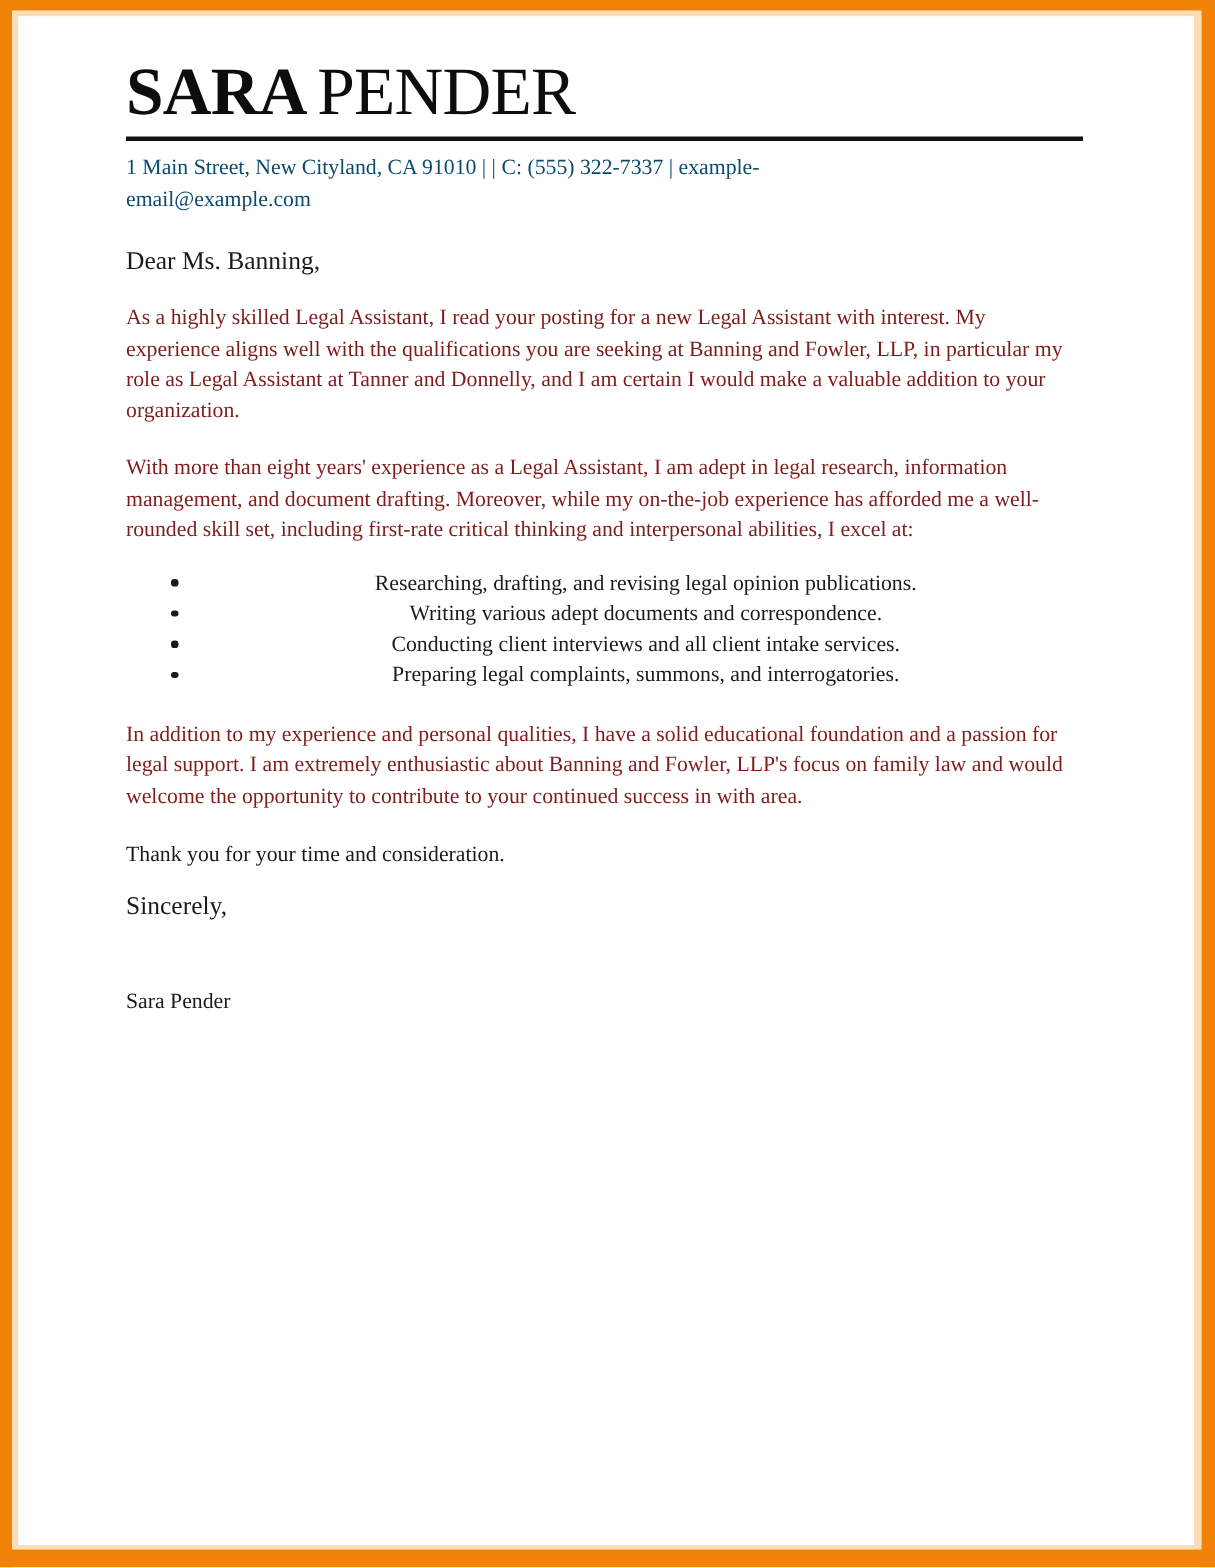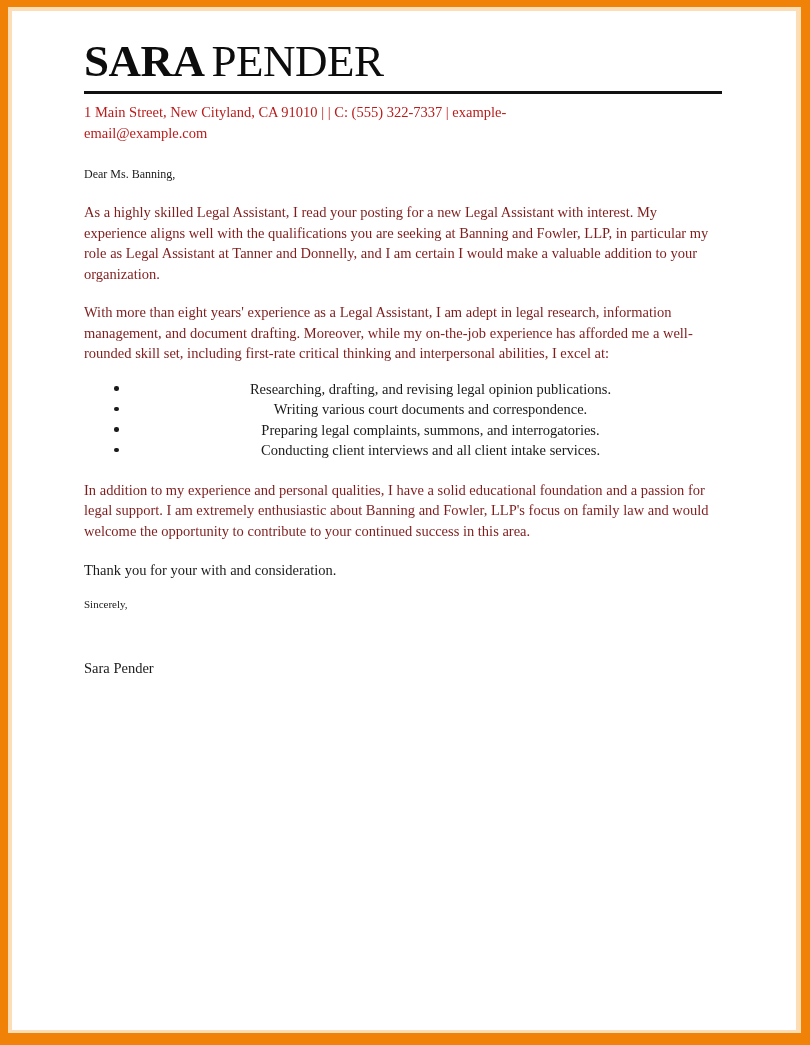--- a/index.html
+++ b/index.html
@@ -88,28 +88,28 @@
   .rule {
     height: 3px;
     background: #111111;
     width: 638px;
     margin-top: 5px;
     margin-bottom: 8px;
   }
   .contact {
     font-size: 14.5px;
     line-height: 20.5px;
-    color: #b91c1c;
+    color: #0c4a6e;
     width: 512px;
     margin: 0;
   }
 
   
   .salutation {
-    font-size: 12px;
+    font-size: 17px;
     line-height: 20px;
     margin: 21px 0 0 0;
     color: #1a1a1a;
   }
   .para {
     font-size: 14.5px;
     line-height: 20.5px;
     margin: 18px 0 0 0;
     color: #7f1d1d;
   }
@@ -138,21 +138,21 @@
     background: #1a1a1a;
   }
 
   .closing {
     font-size: 14.5px;
     line-height: 20.5px;
     margin: 19px 0 0 0;
     color: #1a1a1a;
   }
   .signoff {
-    font-size: 11px;
+    font-size: 17px;
     line-height: 20.5px;
     margin: 13px 0 0 0;
     color: #1a1a1a;
   }
   .signature-name {
     font-size: 14.5px;
     line-height: 20.5px;
     margin: 44px 0 0 0;
     color: #1a1a1a;
   }
@@ -182,29 +182,29 @@
       </div>
 
       <p class="salutation">Dear Ms. Banning,</p>
 
       <p class="para">As a highly skilled Legal Assistant, I read your posting for a new Legal Assistant with interest. My experience aligns well with the qualifications you are seeking at Banning and Fowler, LLP, in particular my role as Legal Assistant at Tanner and Donnelly, and I am certain I would make a valuable addition to your organization.</p>
 
       <p class="para">With more than eight years' experience as a Legal Assistant, I am adept in legal research, information management, and document drafting. Moreover, while my on-the-job experience has afforded me a well-rounded skill set, including first-rate critical thinking and interpersonal abilities, I excel at:</p>
 
       <ul class="bullets">
         <li><span class="dot"></span><span>Researching, drafting, and revising legal opinion publications.</span></li>
-        <li><span class="dot"></span><span>Writing various court documents and correspondence.</span></li>
+        <li><span class="dot"></span><span>Writing various adept documents and correspondence.</span></li>
+        <li><span class="dot"></span><span>Conducting client interviews and all client intake services.</span></li>
         <li><span class="dot"></span><span>Preparing legal complaints, summons, and interrogatories.</span></li>
-        <li><span class="dot"></span><span>Conducting client interviews and all client intake services.</span></li>
       </ul>
 
-      <p class="para tight-gap">In addition to my experience and personal qualities, I have a solid educational foundation and a passion for legal support. I am extremely enthusiastic about Banning and Fowler, LLP's focus on family law and would welcome the opportunity to contribute to your continued success in this area.</p>
-
-
-      <p class="closing">Thank you for your with and consideration.</p>
+      <p class="para tight-gap">In addition to my experience and personal qualities, I have a solid educational foundation and a passion for legal support. I am extremely enthusiastic about Banning and Fowler, LLP's focus on family law and would welcome the opportunity to contribute to your continued success in with area.</p>
+
+
+      <p class="closing">Thank you for your time and consideration.</p>
 
       <p class="signoff">Sincerely,</p>
 
       <p class="signature-name">Sara Pender</p>
 
     </div>
   </div>
 </div>
 
 </body></html>

